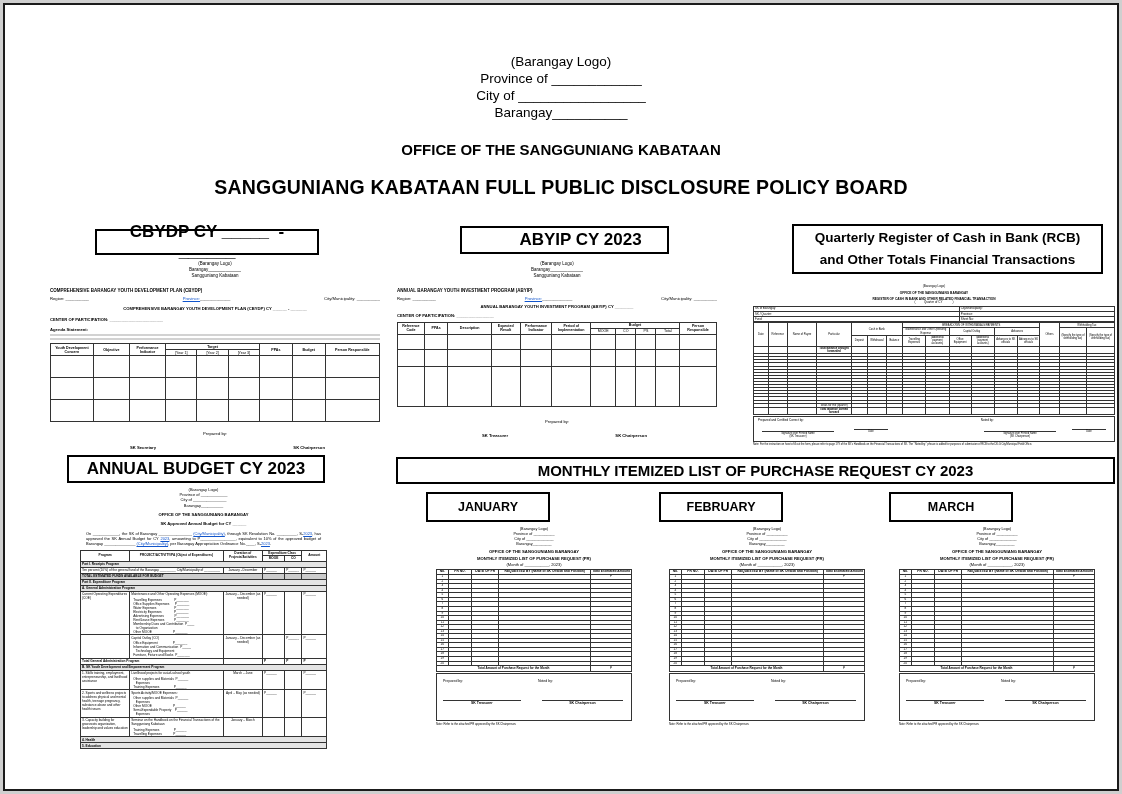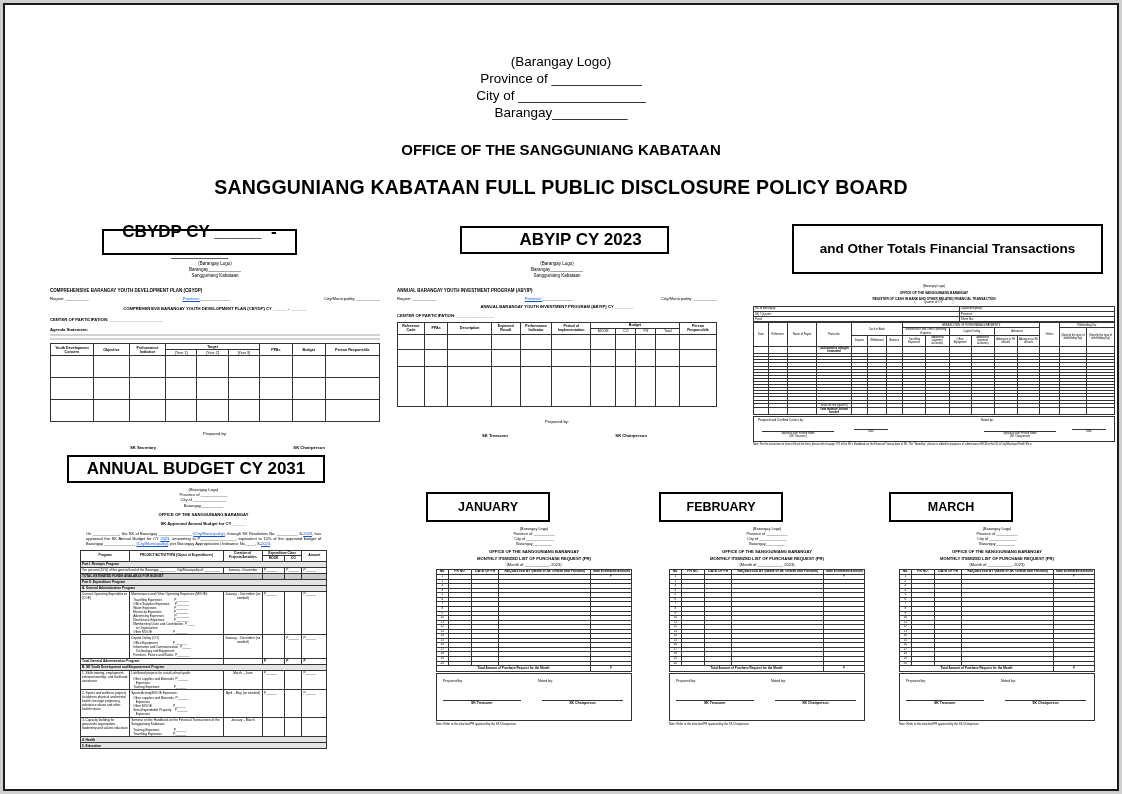--- a/index.html
+++ b/index.html
@@ -65,21 +65,21 @@
 
   <div class="abs" style="left:0;right:0;top:48px;">
     <div class="hdr-line">(Barangay Logo)</div>
     <div class="hdr-line">Province of ____________</div>
     <div class="hdr-line">City of _________________</div>
     <div class="hdr-line">Barangay__________</div>
   </div>
   <div class="abs office-heading" style="left:0;right:0;top:136px;">OFFICE OF THE SANGGUNIANG KABATAAN</div>
   <div class="abs main-title" style="left:0;right:0;top:171px;">SANGGUNIANG KABATAAN FULL PUBLIC DISCLOSURE POLICY BOARD</div>
 
-  <div class="abs titlebox" style="left:90px;top:224px;width:195px;height:26px;font-size:17px;margin-left:7px;">
+  <div class="abs titlebox" style="left:90px;top:224px;width:224px;height:26px;font-size:17px;">
     <span class="pre">CBYDP CY _____  -  ______</span>
   </div>
   <div class="abs" style="left:45px;top:256px;width:330px;">
     <div class="f45 ctr">(Barangay Logo)</div>
     <div class="f45 ctr">Barangay_____________</div>
     <div class="f45 ctr">Sangguniang Kabataan</div>
     <div class="f45 b" style="margin-top:9px;">COMPREHENSIVE BARANGAY YOUTH DEVELOPMENT PLAN (CBYDP)</div>
     <div class="regline f42 mt1">
       <span>Region: __________</span>
       <span><span class="blue">Province:</span><span>_____________</span></span>
@@ -252,20 +252,21 @@
       </tbody>
     </table>
     <div class="f42 ctr" style="margin-top:12px;">Prepared by:</div>
     <div class="signames f42" style="margin-top:9px;padding:0 70px 0 85px;justify-content:space-between;">
       <span>SK Treasurer</span>
       <span>SK Chairperson</span>
     </div>
   </div>
 
   <div class="abs titlebox" style="left:787px;top:219px;width:311px;height:50px;font-size:13.5px;line-height:1.6;flex-direction:column;">
+    <div>Quarterly Register of Cash in Bank (RCB)</div>
     <div>and Other Totals Financial Transactions</div>
   </div>
   <div class="abs" style="left:748px;top:280px;width:362px;">
     <div class="f3 ctr">(Barangay Logo)</div>
     <div class="f32 ctr b mt1">OFFICE OF THE SANGGUNIANG BARANGAY</div>
     <div class="f32 ctr b mt1">REGISTER OF CASH IN BANK AND OTHER RELATED FINANCIAL TRANSACTION</div>
     <div class="f3 ctr pre">(          Quarter of CY            )</div>
     <table class="grid rcb-info" style="margin-top:2px;">
       <colgroup>
           <col style="width:57%">
@@ -700,21 +701,21 @@
         <div>(SK Chairperson)</div>
       </div>
       <div class="abs sigline f26" style="left:318px;bottom:8px;width:34px;">
           <div>Date</div>
         </div>
     </div>
     <div class="f26 nw" style="margin-top:1px;">Note: For the instruction on how to fill out the form, please refer to page 179 of the SK's Handbook on the Financial Transactions of SK. The "Noted by:" phrase is added for purposes of submission of RCB to the DILG City/Municipal Field Office.</div>
   </div>
 
   <div class="abs titlebox" style="left:62px;top:450px;width:258px;height:28px;font-size:17px;">
-    <span>ANNUAL BUDGET CY 2031</span>
+    <span>ANNUAL BUDGET CY 2023</span>
   </div>
   <div class="abs" style="left:75px;top:482px;width:247px;">
     <div class="f4 ctr">(Barangay Logo)</div>
     <div class="f4 ctr">Province of ____________</div>
     <div class="f4 ctr">City of _______________</div>
     <div class="f4 ctr">Barangay__________</div>
     <div class="f42 ctr b mt2">OFFICE OF THE SANGGUNIANG BARANGAY</div>
     <div class="f42 ctr b mt2">SK Approved Annual Budget for CY ______</div>
     <div class="f4 jst mt2" style="padding:0 6px;">
       <span>On ____________, the SK of Barangay _______________ </span><span class="blue">(City/Municipality)</span><span>, through SK Resolution No. _________, S-</span><span class="blue">2023</span><span>, has approved the SK Annual Budget for CY </span><span class="blue">2023</span><span>, amounting to P________________, equivalent to 10% of the approved budget of Barangay ______________ </span><span class="blue">(City/Municipality)</span><span>, per Barangay Appropriation Ordinance No.____, S-</span><span class="blue">2023</span><span>.</span>
@@ -850,20 +851,23 @@
         <tr class="sec">
             <td colspan="6">4. Health</td>
           </tr>
         <tr class="sec">
             <td colspan="6">5. Education</td>
           </tr>
       </tbody>
     </table>
   </div>
 
+  <div class="abs titlebox" style="left:391px;top:452px;width:719px;height:27px;font-size:15px;">
+    <span>MONTHLY ITEMIZED LIST OF PURCHASE REQUEST CY 2023</span>
+  </div>
 
   <div class="panel" style="left:648px;">
     <div class="titlebox monthbox">
         <span>FEBRUARY</span>
       </div>
     <div class="mform">
       <div class="f38 ctr">(Barangay Logo)</div>
       <div class="f38 ctr">Province of __________</div>
       <div class="f38 ctr">City of _____________</div>
       <div class="f38 ctr">Barangay_________</div>

